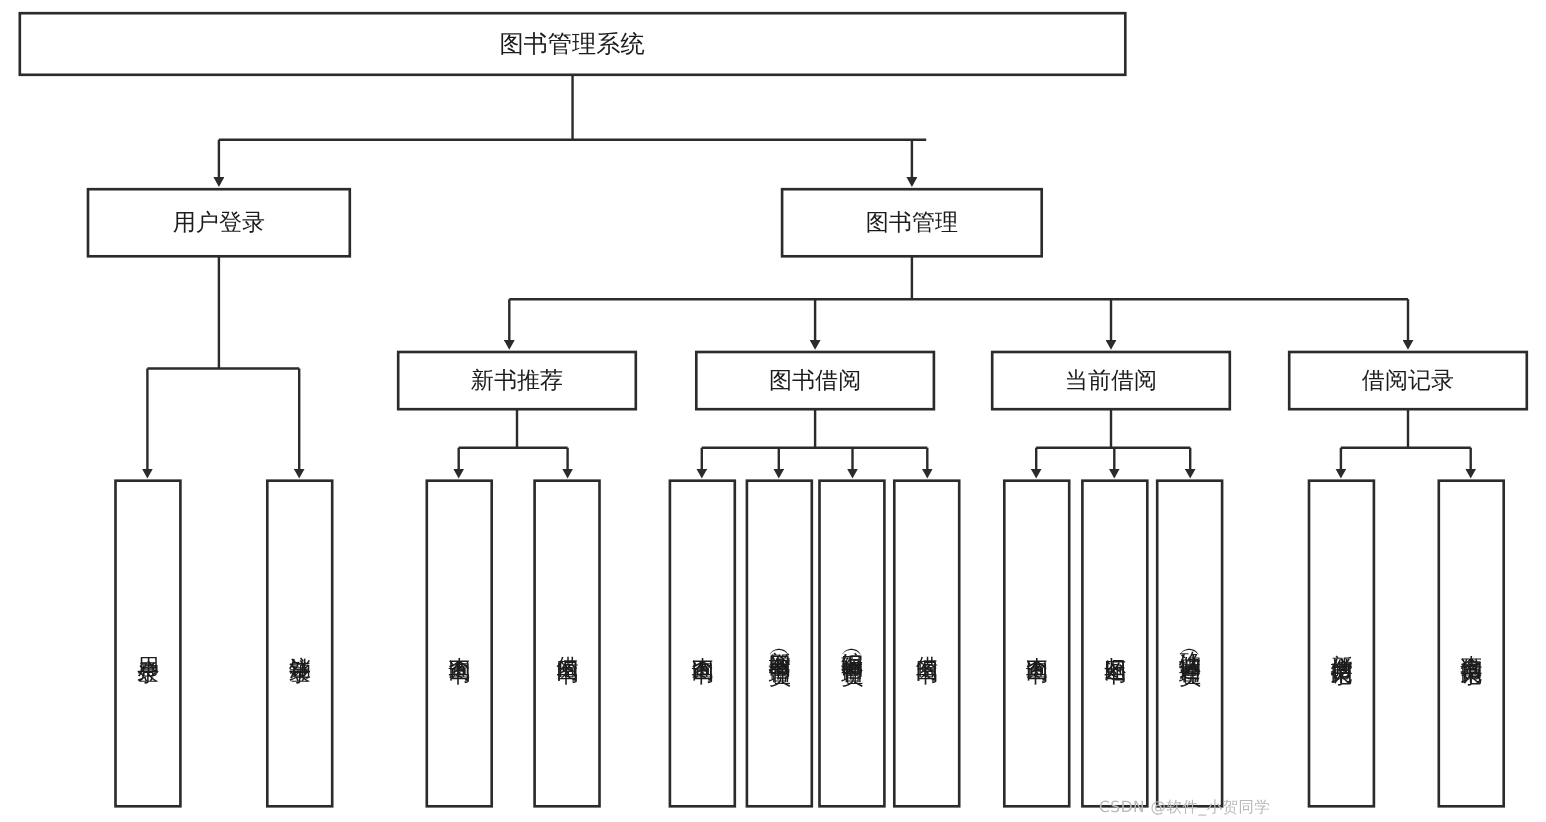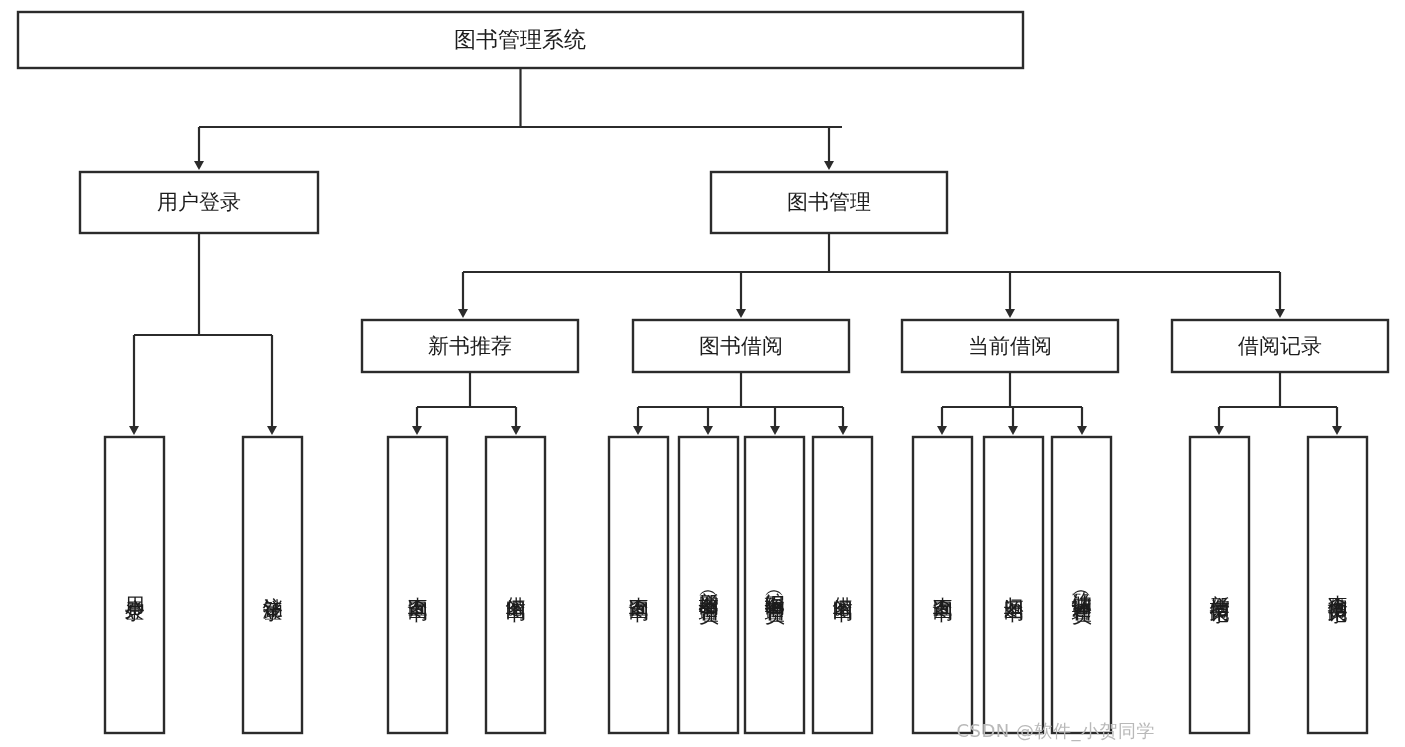--- a/index.html
+++ b/index.html
@@ -71,21 +71,21 @@
     justify-content: center;
     text-align: center;
     white-space: nowrap;
     pointer-events: none;
   }
   .watermark {
     position: absolute;
     right: 8px;
     bottom: 4px;
     font-family: "DejaVu Sans", "Liberation Sans", sans-serif;
-    font-size: 18px;
+    font-size: 14px;
     color: #b9b9b9;
     letter-spacing: 0.5px;
     white-space: nowrap;
   }
 </style>
 </head>
 <body>
 
 <div id="diagram-root">
 

